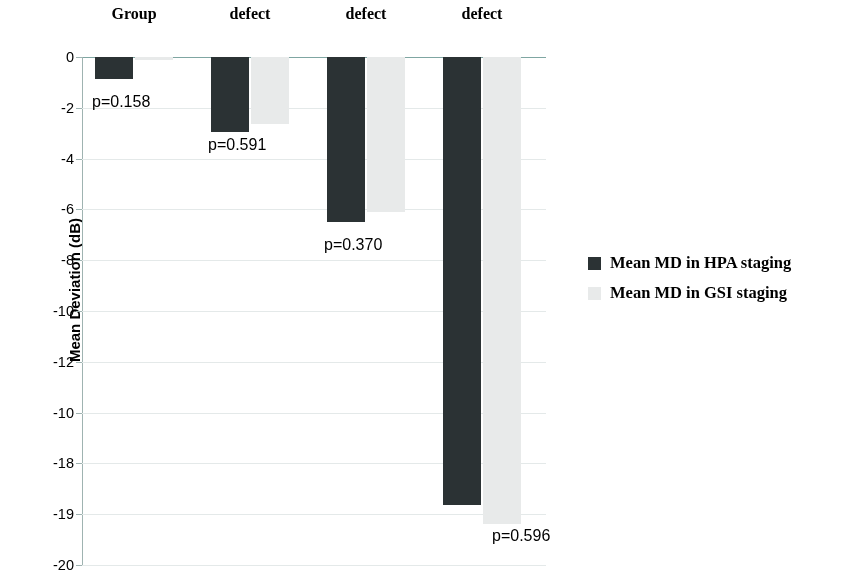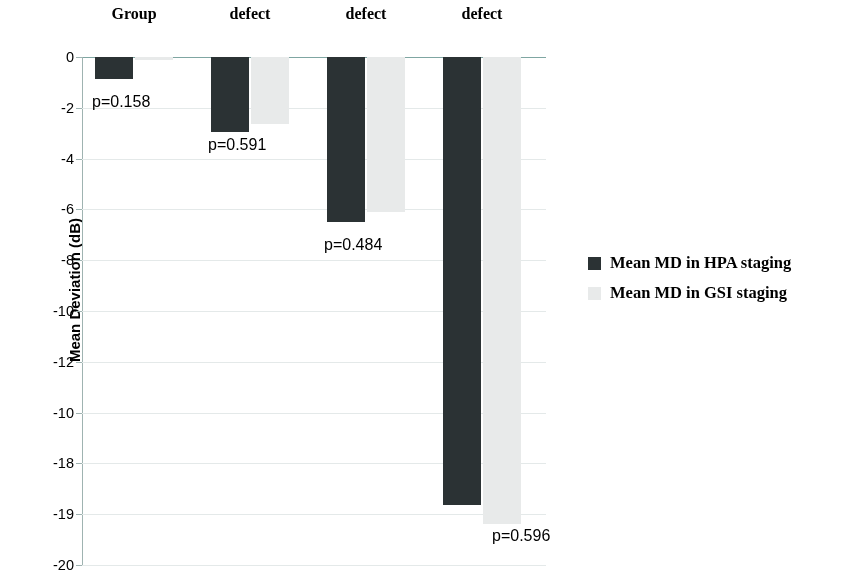--- a/index.html
+++ b/index.html
@@ -238,21 +238,21 @@
       <div class="cat-label" style="left: 306px; width: 120px;">
         <div>defect</div>
       </div>
       <div class="cat-label" style="left: 422px; width: 120px;">
         <div>defect</div>
       </div>
     </div>
   <div id="annotations">
       <div class="pval" style="left: 92px; top: 92.59px;">p=0.158</div>
       <div class="pval" style="left: 208px; top: 128px; margin-top: 8px;">p=0.591</div>
-      <div class="pval" style="left: 324px; top: 236.1px;">p=0.484</div>
+      <div class="pval" style="left: 324px; top: 236.1px;">p=0.370</div>
       <div class="pval" style="left: 492px; top: 527.31px;">p=0.596</div>
     </div>
 
   <div class="legend">
     <div class="legend-row">
       <div class="legend-swatch" id="sw0" style="background: rgb(43, 50, 52);"></div>
       <div class="legend-text">Mean MD in HPA staging</div>
     </div>
     <div class="legend-row">
       <div class="legend-swatch" id="sw1" style="background: rgb(232, 234, 234);"></div>

